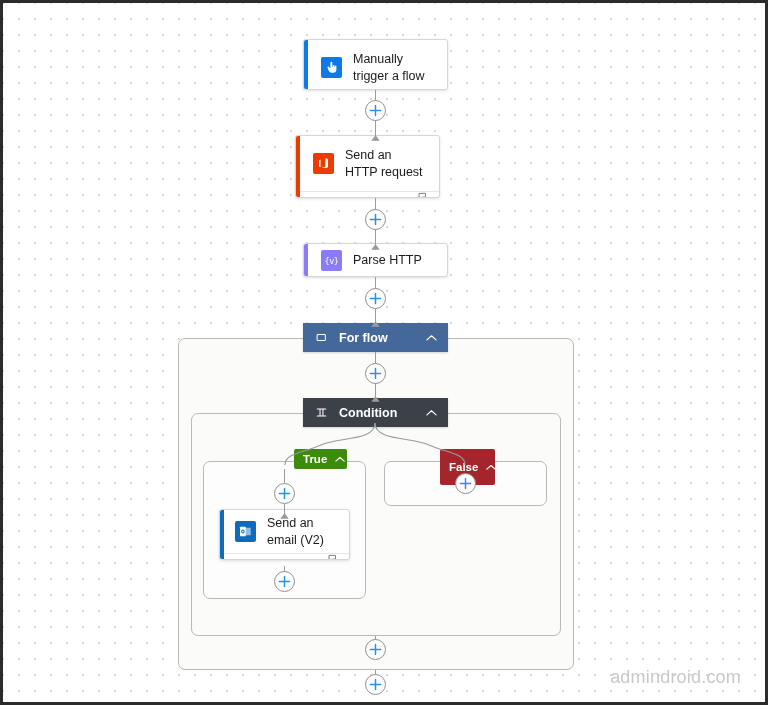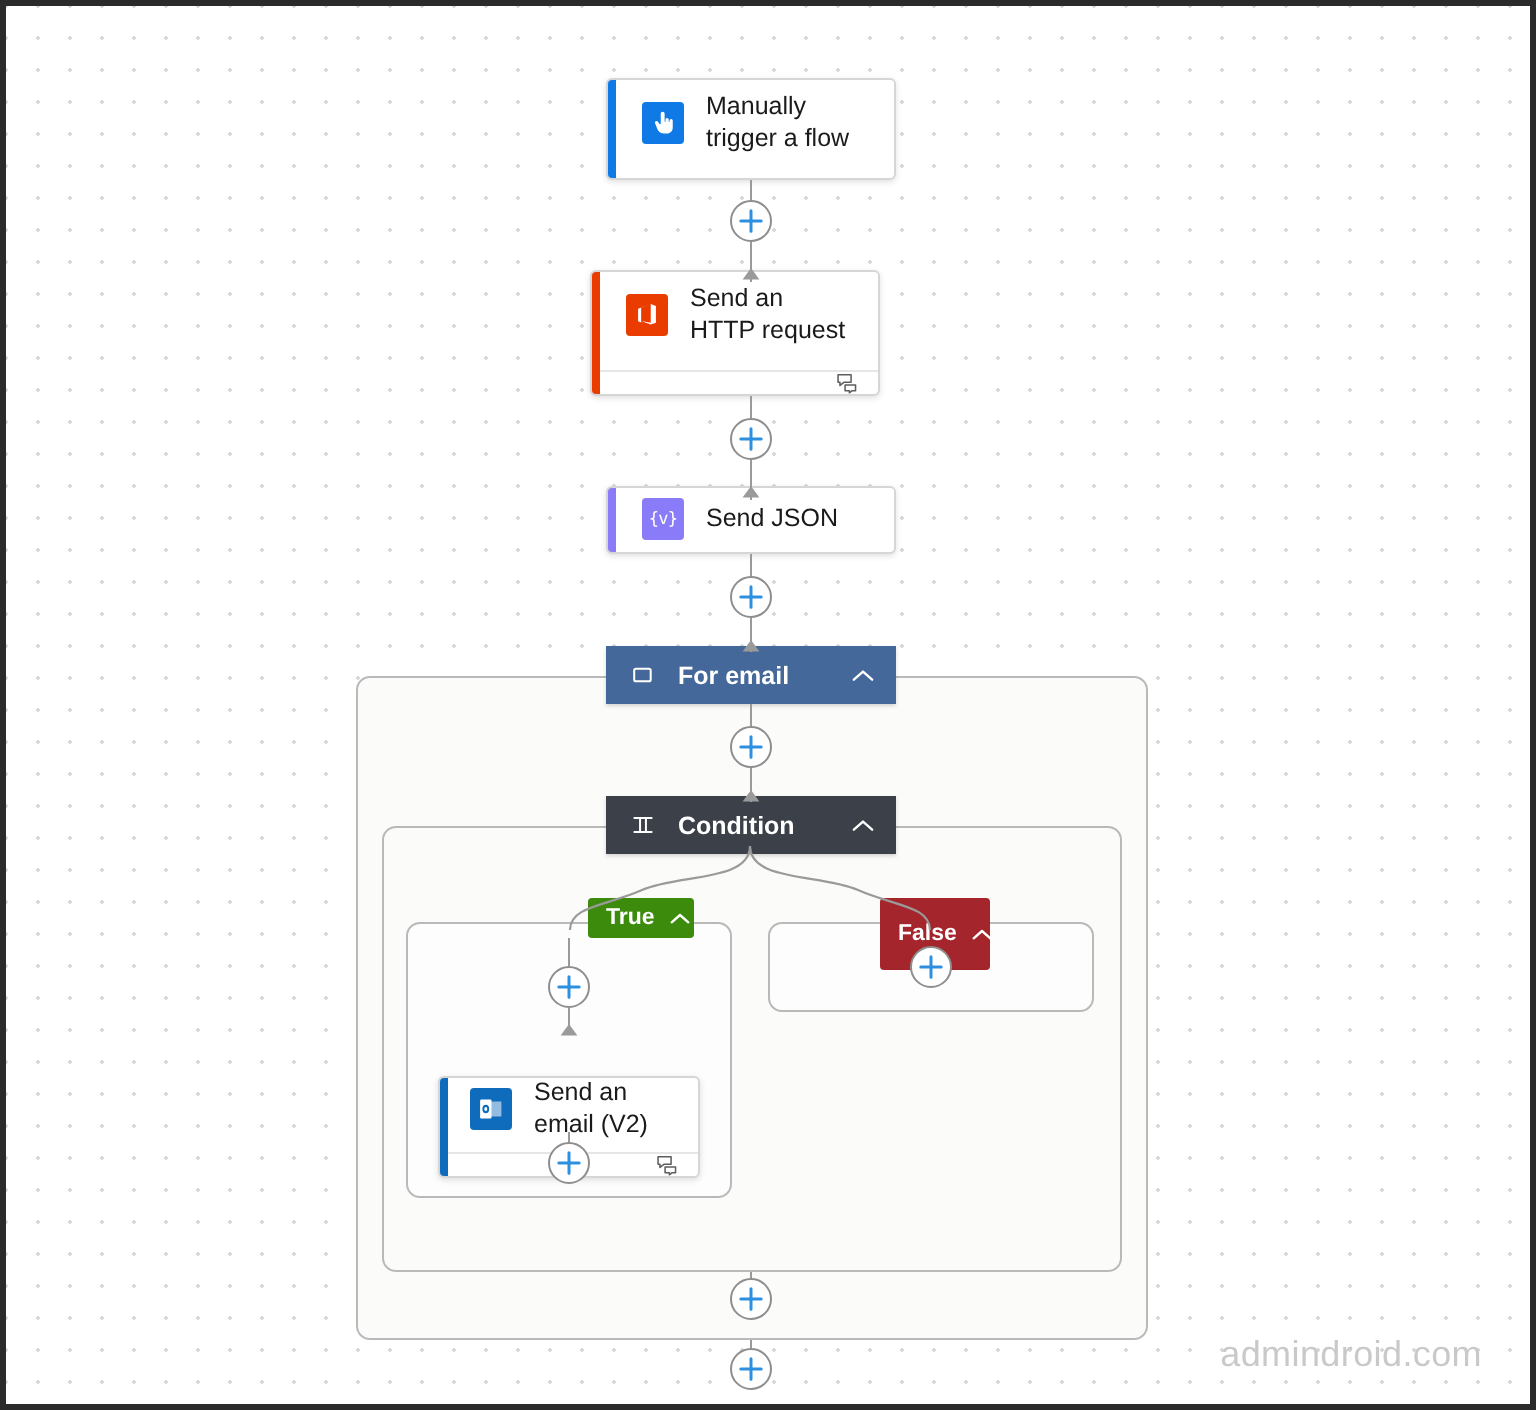--- a/index.html
+++ b/index.html
@@ -50,21 +50,20 @@
     overflow: hidden;
   }
   .card-accent {
     width: 4px;
     flex: 0 0 4px;
   }
   .card-body {
     flex: 1 1 auto;
     display: flex;
     flex-direction: column;
-    justify-content: flex-end;
   }
   .card-main {
     display: flex;
     align-items: center;
     gap: 11px;
     padding: 11px 12px 11px 13px;
     flex: 1 1 auto;
   }
   .card-title {
     font-size: 12.5px;
@@ -285,38 +284,38 @@
       </svg>
   </div>
 
   <div class="card" style="left:300px; top:240px; width:145px; height:34px;">
     <div class="card-accent" style="background:#8a7cf8;"></div>
     <div class="card-body">
       <div class="card-main" style="padding:6px 12px 6px 13px;">
         <span class="app-icon icon-json">
           <span class="json-glyph">{v}</span>
         </span>
-        <span class="card-title">Send JSON</span>
+        <span class="card-title">Parse HTTP</span>
       </div>
     </div>
   </div>
 
   <div class="plus-btn" style="left:362px; top:285px;">
     <svg width="13" height="13" viewBox="0 0 13 13">
         <path d="M6.5 1.4v10.2M1.4 6.5h10.2" stroke="#2d8fe0" stroke-width="1.5" stroke-linecap="round"></path>
       </svg>
   </div>
 
   <div class="scope-head foreach" style="left:300px; top:320px; width:145px; height:29px;">
     <span>
       <svg class="chev" width="11" height="11" viewBox="0 0 12 12">
         <rect x="1.2" y="2.6" width="9" height="6.8" rx="1" fill="none" stroke="#ffffff" stroke-width="1.1"></rect>
       </svg>
     </span>
-    <span class="head-title">For email</span>
+    <span class="head-title">For flow</span>
     <span>
       <svg class="chev" width="11" height="8" viewBox="0 0 12 8">
         <path d="M1 6 L6 1.6 L11 6" fill="none" stroke="#ffffff" stroke-width="1.3" stroke-linecap="round" stroke-linejoin="round"></path>
       </svg>
     </span>
   </div>
 
   <div class="plus-btn" style="left:362px; top:360px;">
     <svg width="13" height="13" viewBox="0 0 13 13">
         <path d="M6.5 1.4v10.2M1.4 6.5h10.2" stroke="#2d8fe0" stroke-width="1.5" stroke-linecap="round"></path>
@@ -354,21 +353,21 @@
       </svg>
     </span>
   </div>
 
   <div class="plus-btn" style="left:271px; top:480px;">
     <svg width="13" height="13" viewBox="0 0 13 13">
         <path d="M6.5 1.4v10.2M1.4 6.5h10.2" stroke="#2d8fe0" stroke-width="1.5" stroke-linecap="round"></path>
       </svg>
   </div>
 
-  <div class="card" style="left:216px; top:535px; width:131px; height:51px;">
+  <div class="card" style="left:216px; top:506px; width:131px; height:51px;">
     <div class="card-accent" style="background:#0f6cbd;"></div>
     <div class="card-body">
       <div class="card-main" style="padding:5px 10px 5px 11px;">
         <span class="app-icon icon-outlook">
           <svg width="13" height="13" viewBox="0 0 16 16">
             <rect x="7" y="3.4" width="7.4" height="9.2" fill="#ffffff" opacity="0.55"></rect>
             <rect x="1.3" y="2.1" width="7" height="11.8" rx="0.8" fill="#ffffff"></rect>
             <ellipse cx="4.8" cy="8" rx="2.1" ry="2.6" fill="#0f6cbd"></ellipse>
             <ellipse cx="4.8" cy="8" rx="0.9" ry="1.3" fill="#ffffff"></ellipse>
           </svg>

